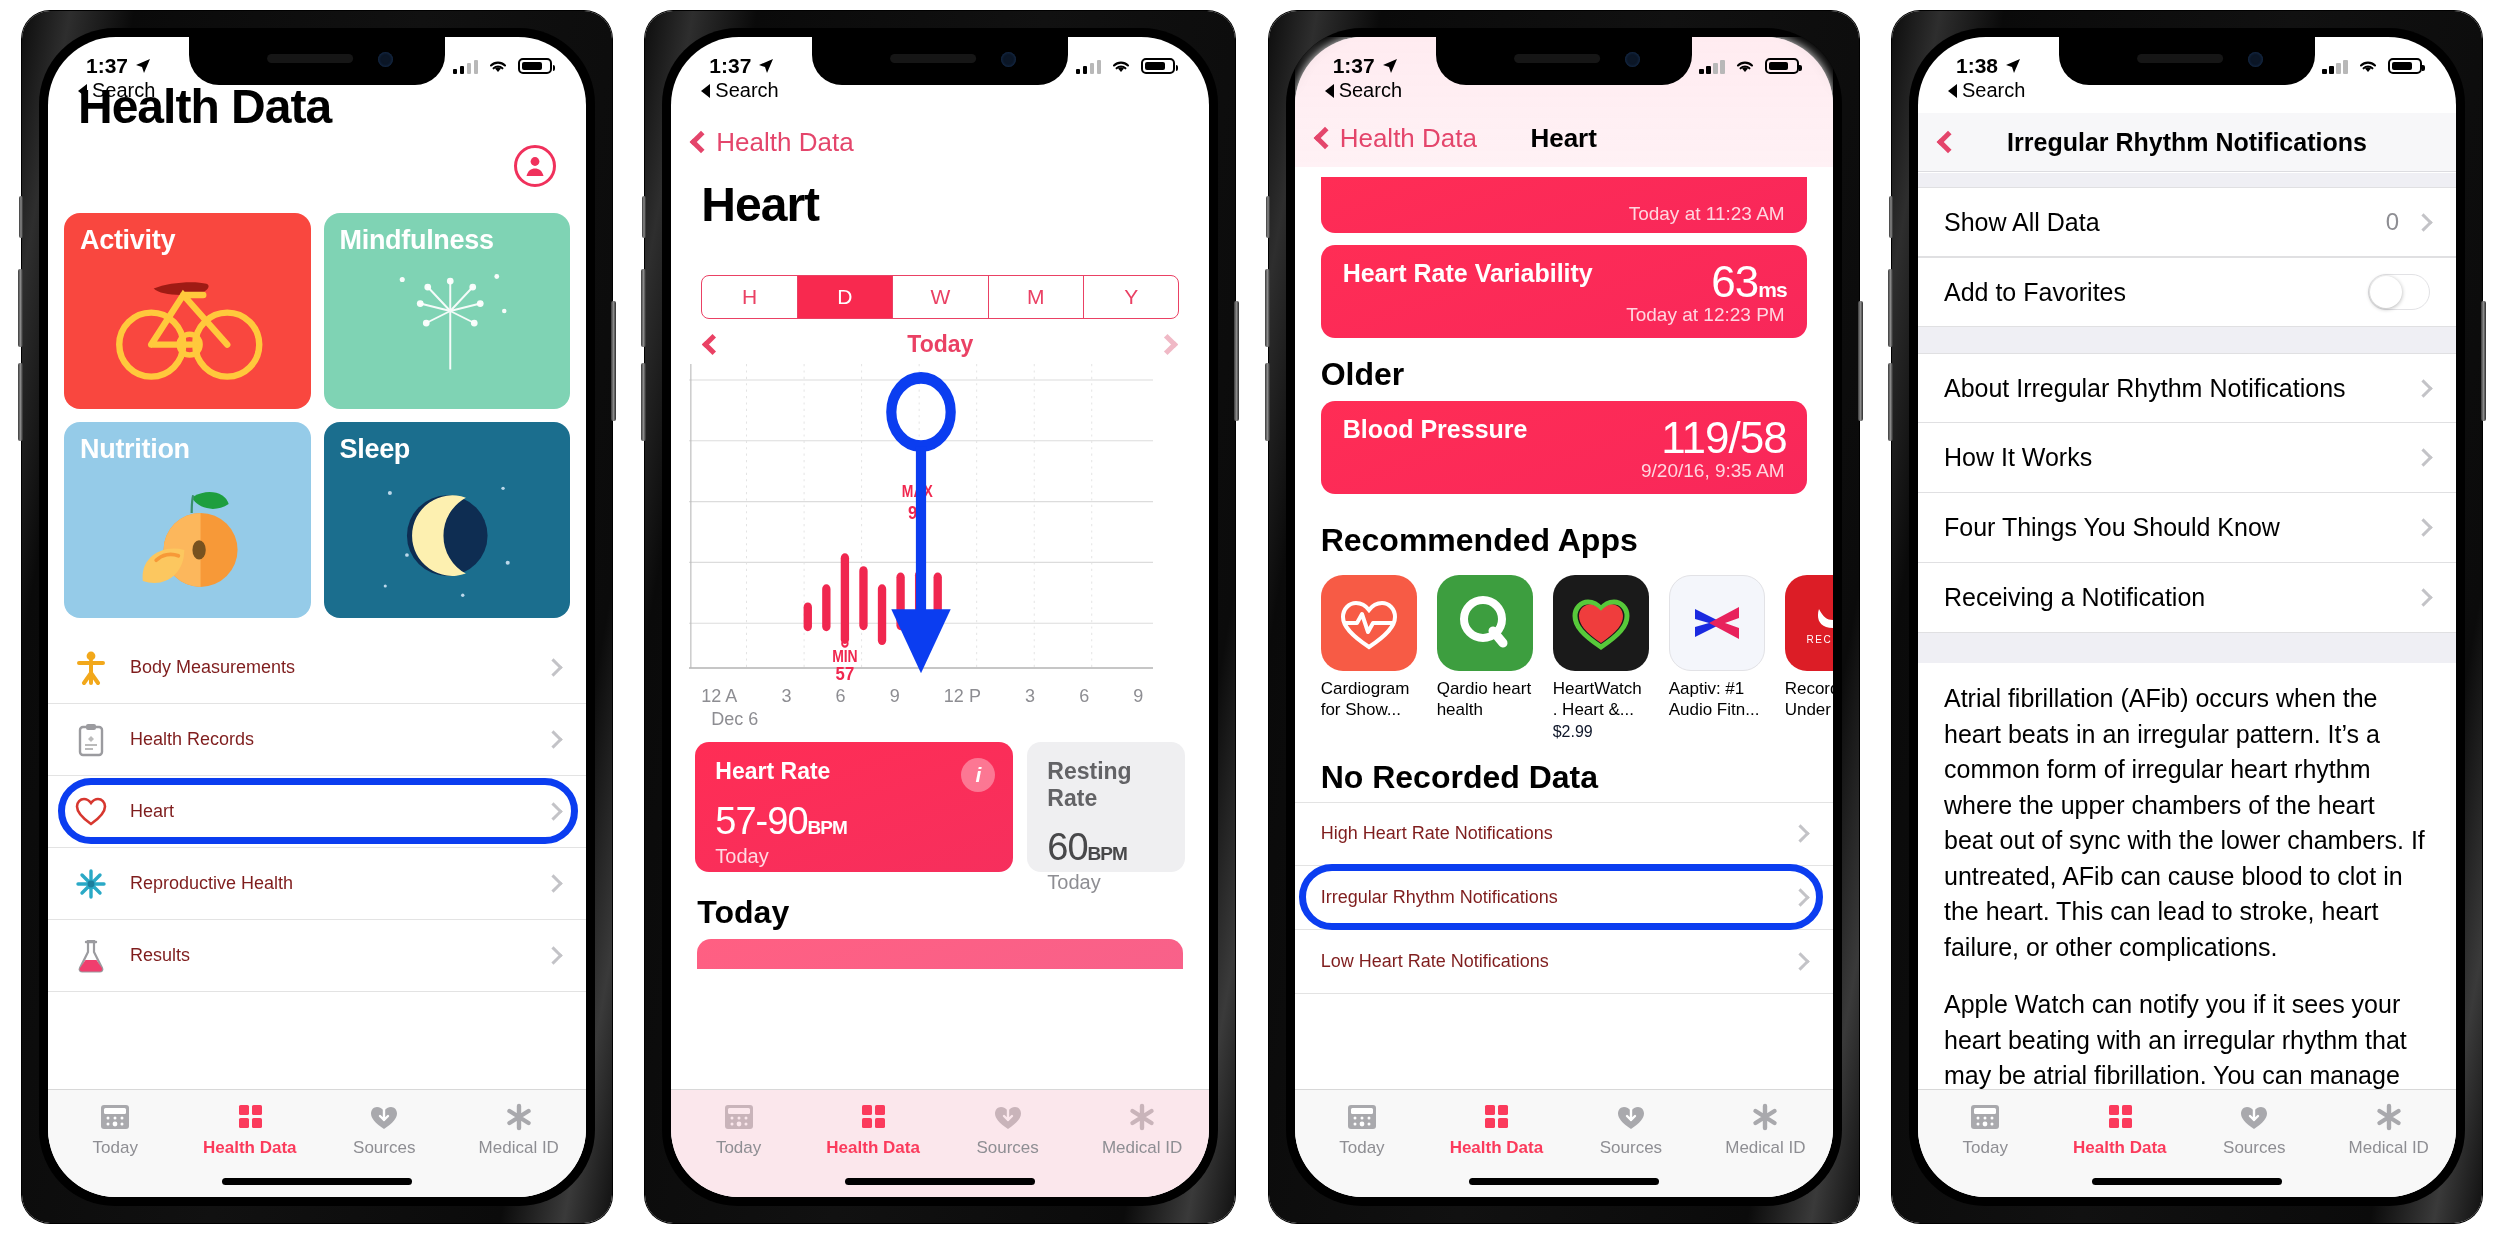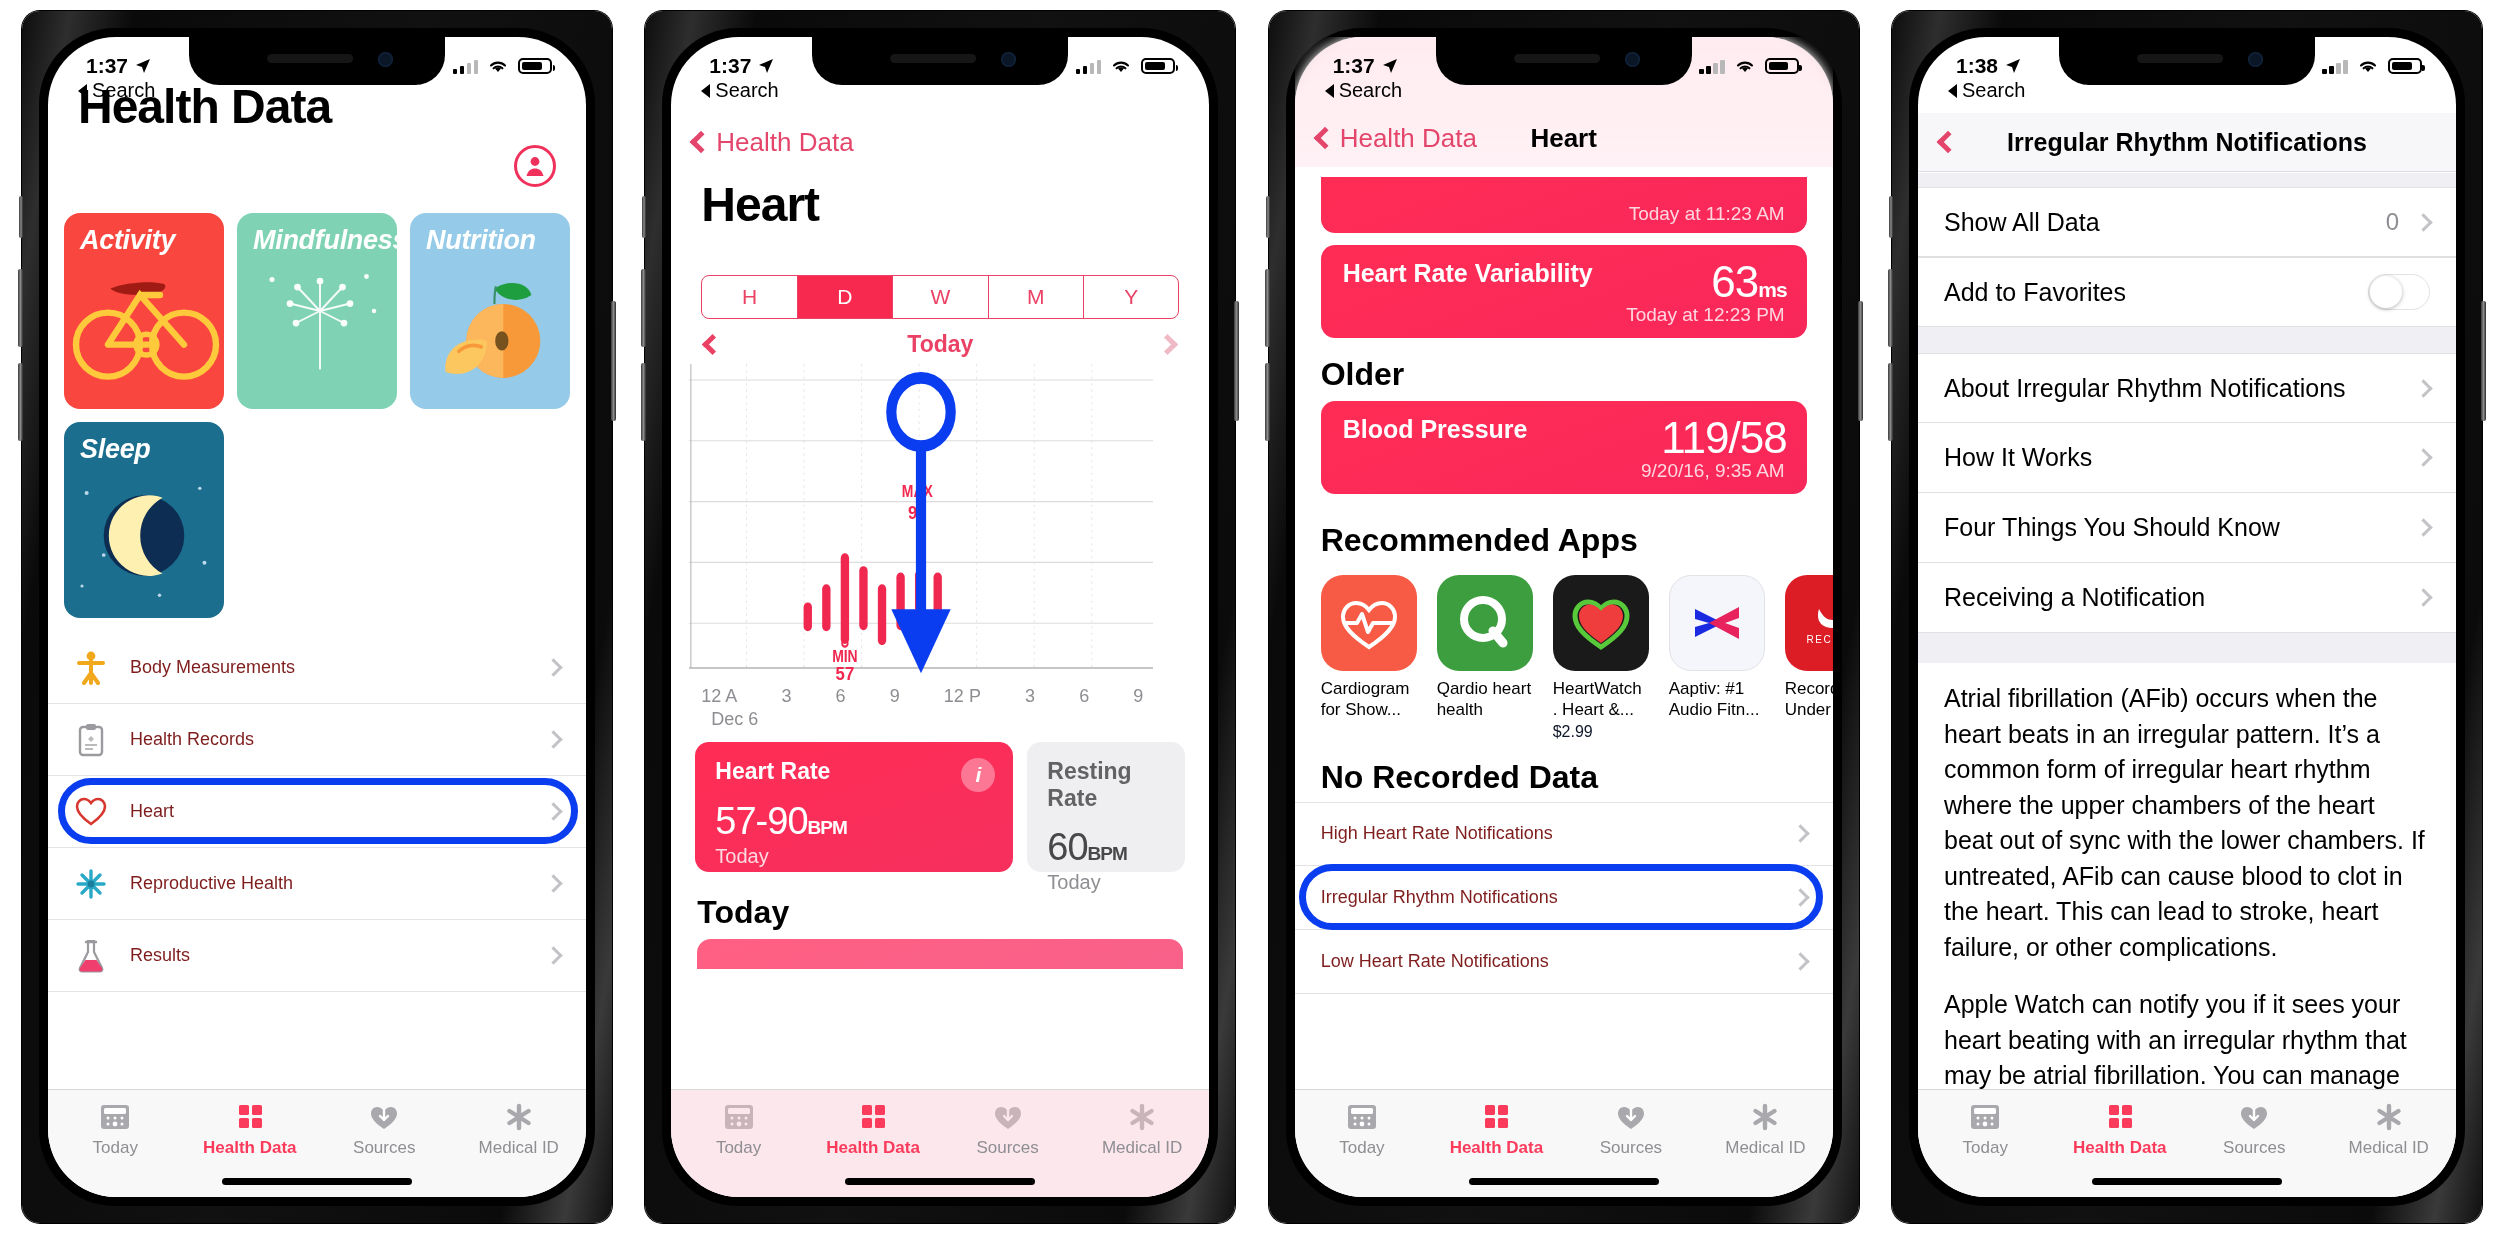--- a/index.html
+++ b/index.html
@@ -12,21 +12,21 @@
   .stage {
     width: 2504px; height: 1234px;
     display: flex; align-items: center; justify-content: space-between;
     padding: 0 22px;
   }
 
   
   .phone {
     position: relative;
     width: 590px; height: 1212px;
-    border-radius: 18px;
+    border-radius: 28px;
     background: linear-gradient(100deg,#0d0d0d 0%,#2e2e2e 6%,#0a0a0a 14%,#111 50%,#0b0b0b 86%,#3a3a3a 94%,#101010 100%);
     padding: 17px;
     box-shadow: 0 0 0 1px #000;
     flex: 0 0 auto;
   }
   .bezel {
     position: absolute; inset: 17px;
     border-radius: 76px;
     background: #000;
     overflow: hidden;
@@ -110,21 +110,21 @@
 
   .icn { width: 34px; height: 28px; display:block; }
 
   
   .p1-content { position:absolute; top:166px; left:0; right:0; bottom:108px; background:#fff; overflow:hidden; }
   .avatar-btn {
     position:absolute; top:108px; right:30px; z-index:35;
     width: 42px; height: 42px; border-radius:50%;
     border: 3px solid #f0315c; display:flex; align-items:center; justify-content:center; cursor:pointer;
   }
-  .cards-grid { display:grid; grid-template-columns:1fr 1fr 1fr; gap:13px; padding: 10px 16px 14px; font-style: italic; }
+  .cards-grid { display:grid; grid-template-columns:1fr 1fr; gap:13px; padding: 10px 16px 14px; }
   .hcard { border-radius: 16px; height: 196px; position:relative; overflow:hidden; cursor:pointer; }
   .hcard .ctitle { position:absolute; top:12px; left:16px; font-size:27px; font-weight:700; color:#fff; letter-spacing:-.3px; }
   .c-activity { background:#f9473f; }
   .c-mind     { background:#7fd3b4; }
   .c-nutri    { background:#95cbe8; }
   .c-sleep    { background:#1b6e8e; }
 
   .lrow {
     display:flex; align-items:center; gap:22px;
     padding: 0 26px 0 26px; height: 72px;

